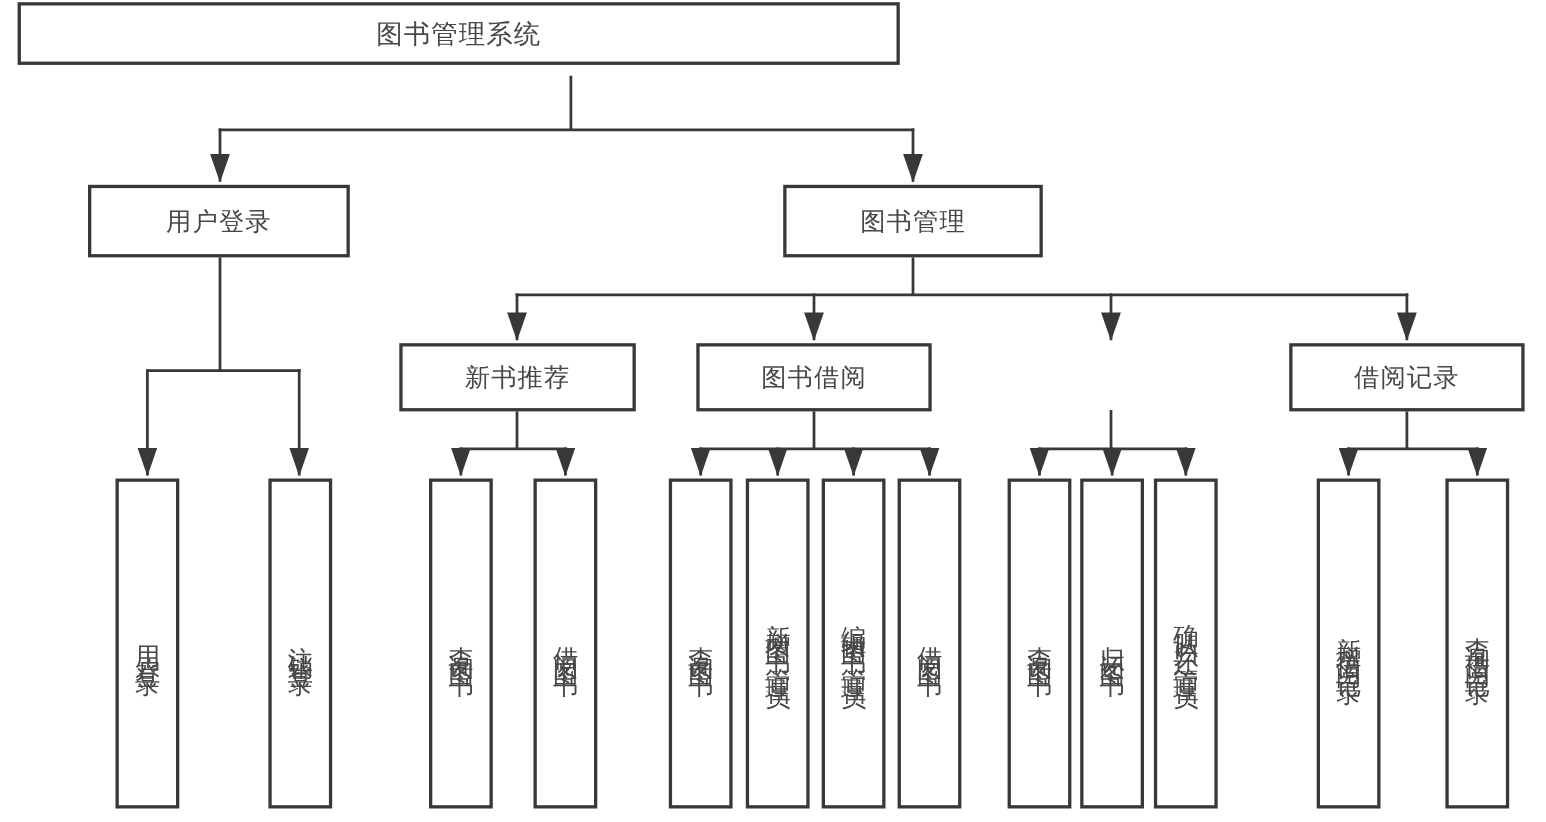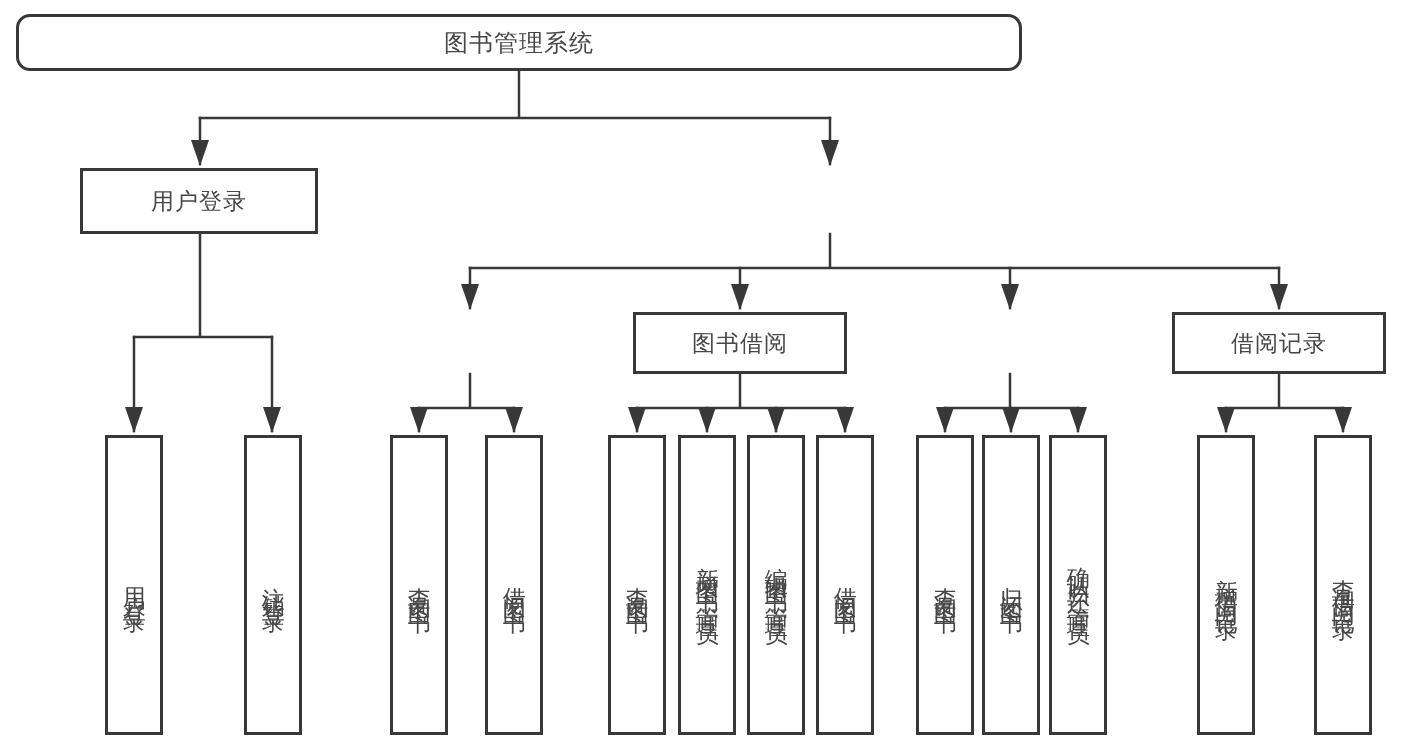--- a/index.html
+++ b/index.html
@@ -94,28 +94,34 @@
       <path d="M945,408 V431" marker-end="url(#arw)"></path>
       <path d="M1011,408 V431" marker-end="url(#arw)"></path>
       <path d="M1078,408 V431" marker-end="url(#arw)"></path>
 
       <path d="M1279,374 V408 M1226,408 H1343"></path>
       <path d="M1226,408 V431" marker-end="url(#arw)"></path>
       <path d="M1343,408 V431" marker-end="url(#arw)"></path>
     </g>
   </svg>
 
-  <div class="node root-node" style="left:16px; top:14px; width:1006px; height:57px;border-radius:14px;">
+  <div class="node root-node" style="left:16px; top:2px; width:802px; height:57px;">
     <span class="node-label">图书管理系统</span>
   </div>
 
   <div class="node h-node" style="left:80px; top:168px; width:238px; height:66px;">
     <span class="node-label">用户登录</span>
   </div>
+  <div class="node h-node" style="left:712px; top:168px; width:236px; height:66px;">
+    <span class="node-label">图书管理</span>
+  </div>
 
+  <div class="node h-node" style="left:363px; top:312px; width:215px; height:62px;">
+    <span class="node-label">新书推荐</span>
+  </div>
   <div class="node h-node" style="left:633px; top:312px; width:214px; height:62px;">
     <span class="node-label">图书借阅</span>
   </div>
   <div class="node h-node" style="left:1172px; top:312px; width:214px; height:62px;">
     <span class="node-label">借阅记录</span>
   </div>
 
   <div class="node leaf" style="left:105px;">
     <span class="node-label">用户登录</span>
   </div>

